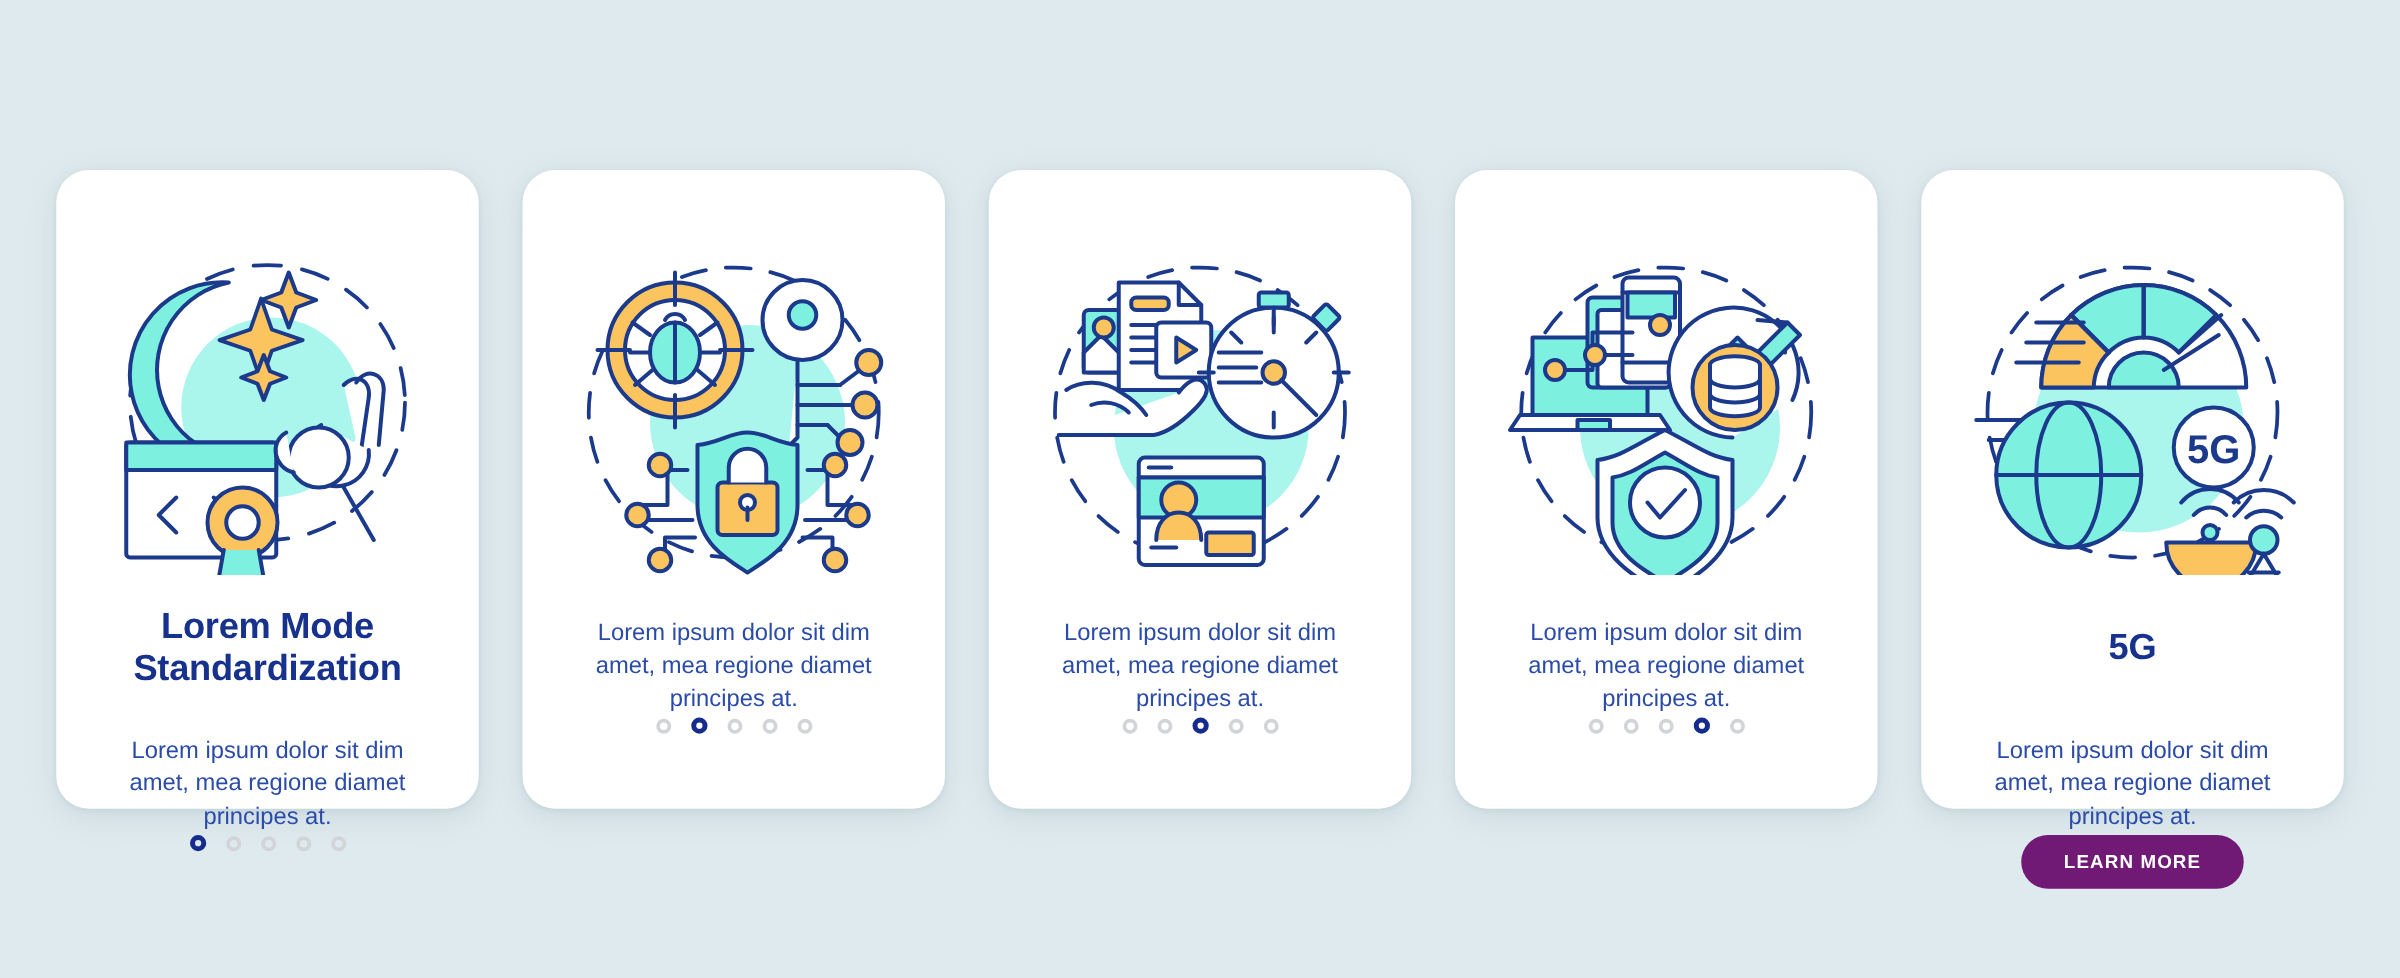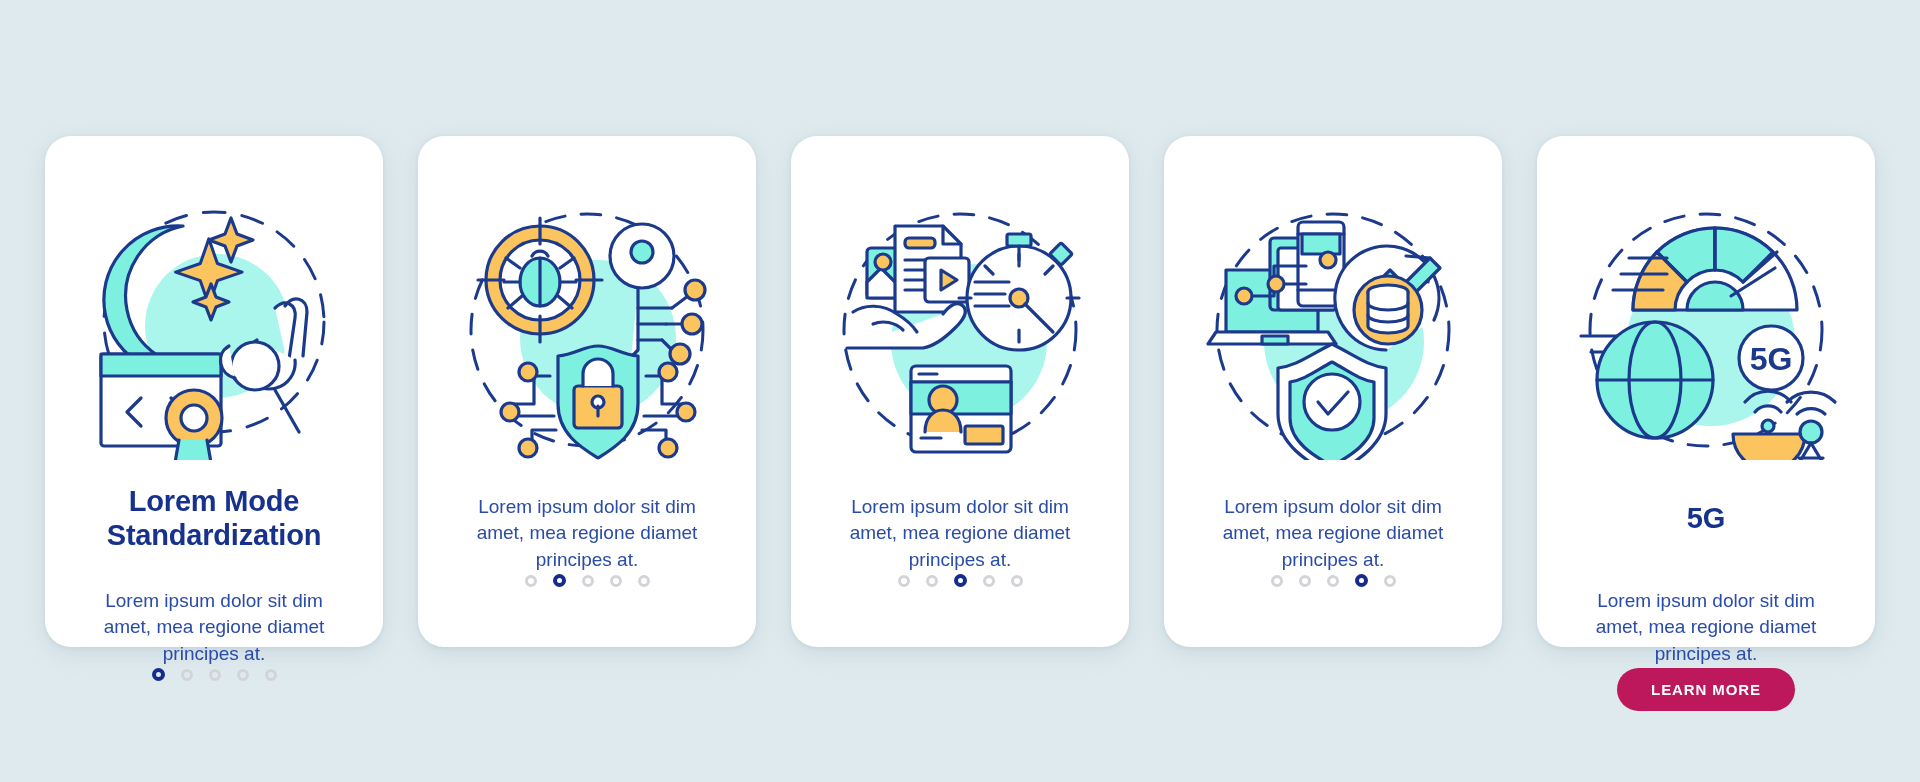--- a/index.html
+++ b/index.html
@@ -75,21 +75,21 @@
     border: 3px solid #d2d4d8;
     background: transparent;
   }
   .dot.active {
     border-color: #152c8c;
     border-width: 4px;
     width: 13px; height: 13px;
   }
   .cta {
     margin-bottom: 60px;
-    background: #be185d;
+    background: #701a75;
     color: #ffffff;
     border: none;
     border-radius: 22px;
     padding: 13px 34px;
     font-size: 15px;
     font-weight: bold;
     letter-spacing: 0.9px;
     font-family: "Liberation Sans", sans-serif;
     cursor: pointer;
   }

